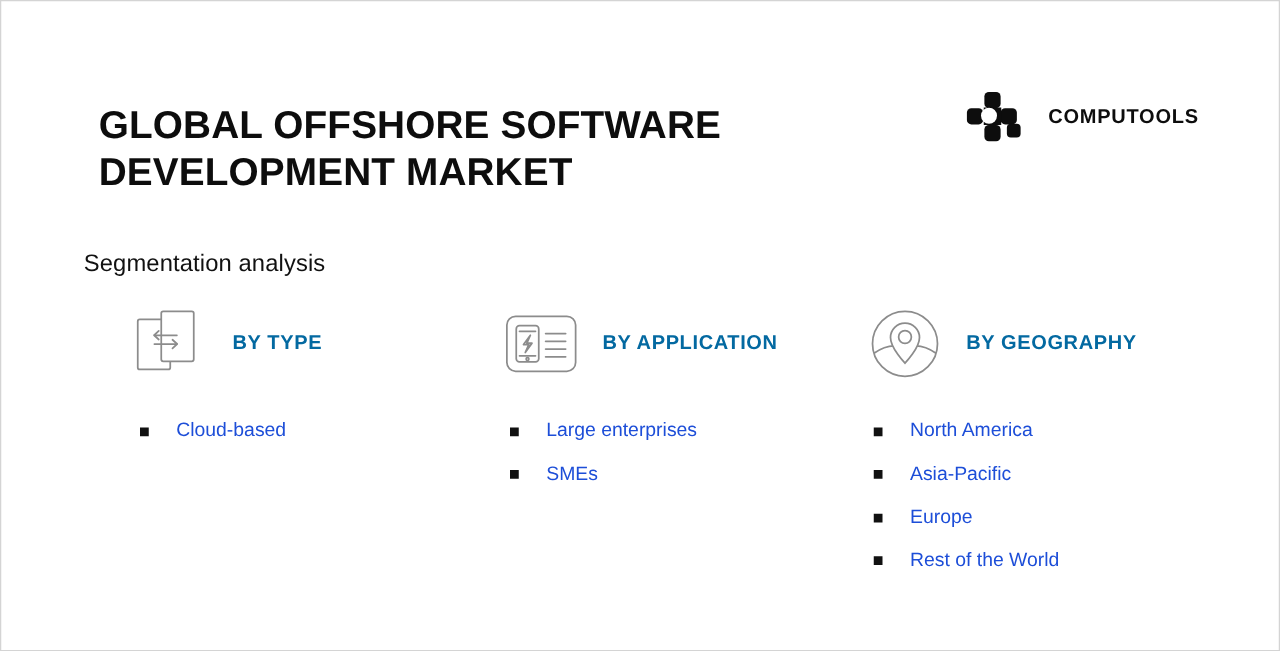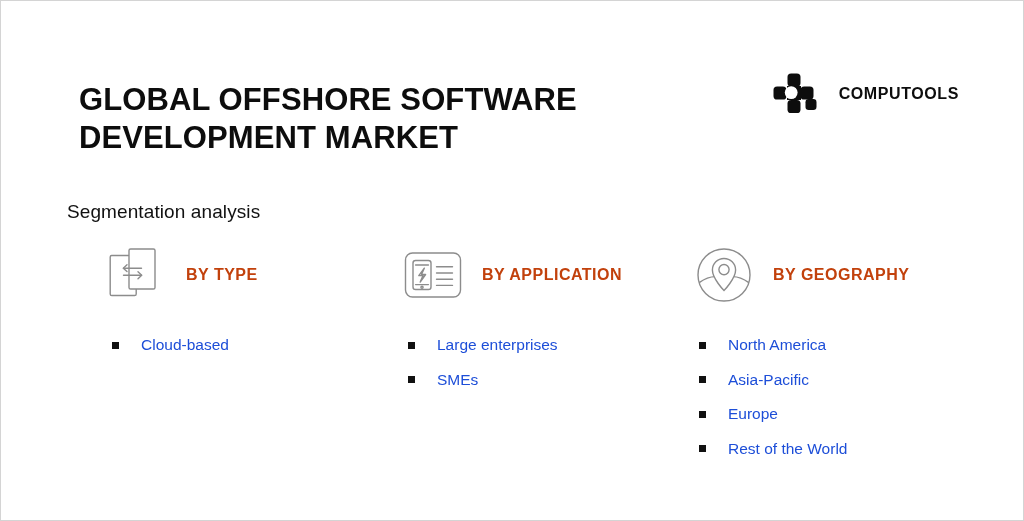--- a/index.html
+++ b/index.html
@@ -97,21 +97,21 @@
     width: 62px;
     height: 62px;
     flex: 0 0 62px;
     display: block;
   }
   .col-label {
     margin-left: 18px;
     font-size: 16px;
     font-weight: 700;
     letter-spacing: 0.5px;
-    color: #c2410c;
+    color: #0369a1;
     text-transform: uppercase;
     white-space: nowrap;
   }
 
   .bullets {
     list-style: none;
     margin: 0;
     padding: 0;
     margin-top: 22px;
     margin-left: 6px;

